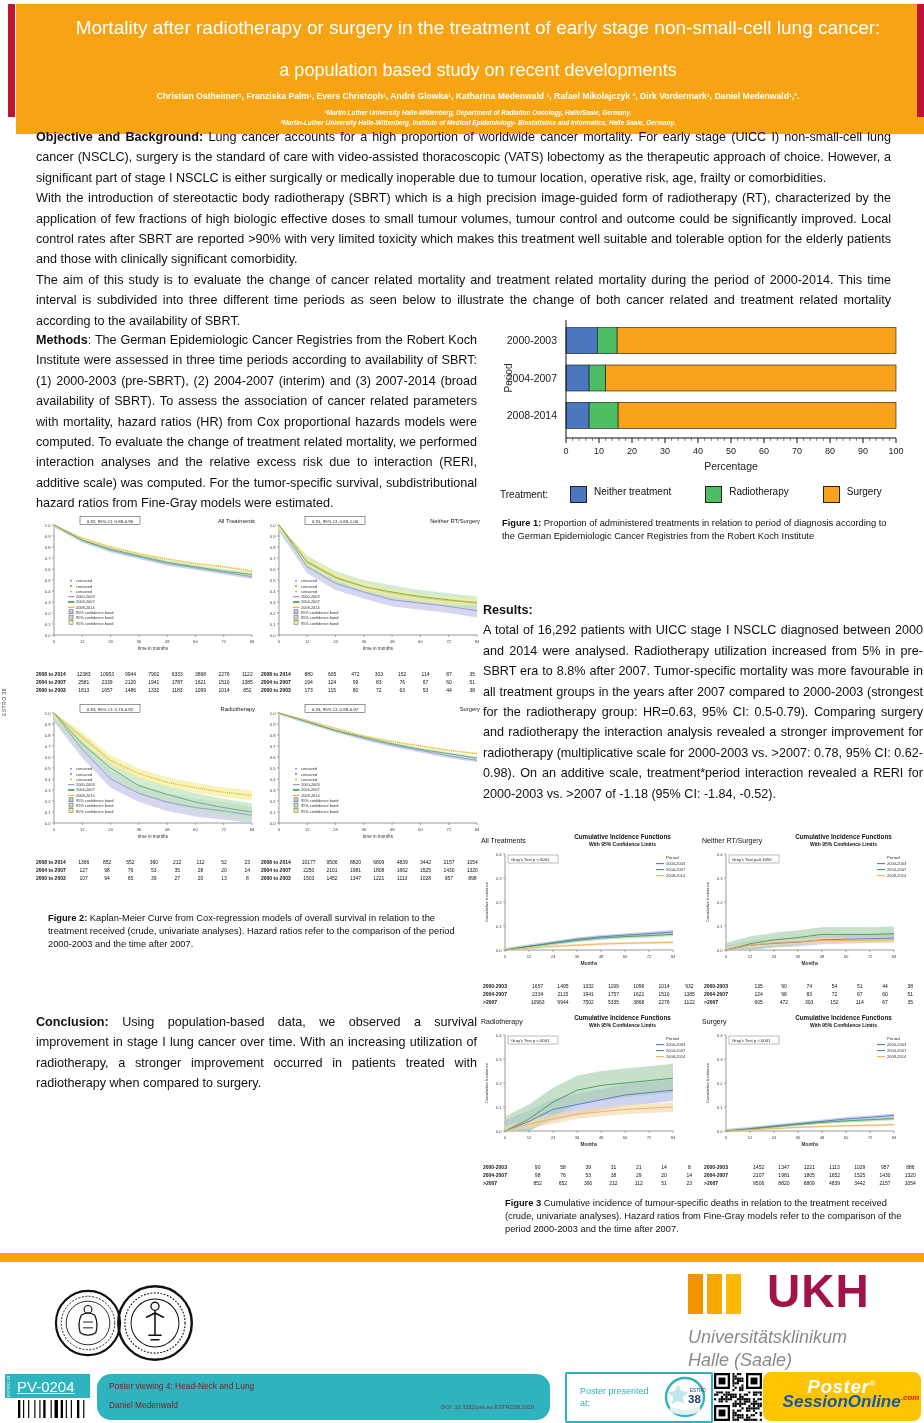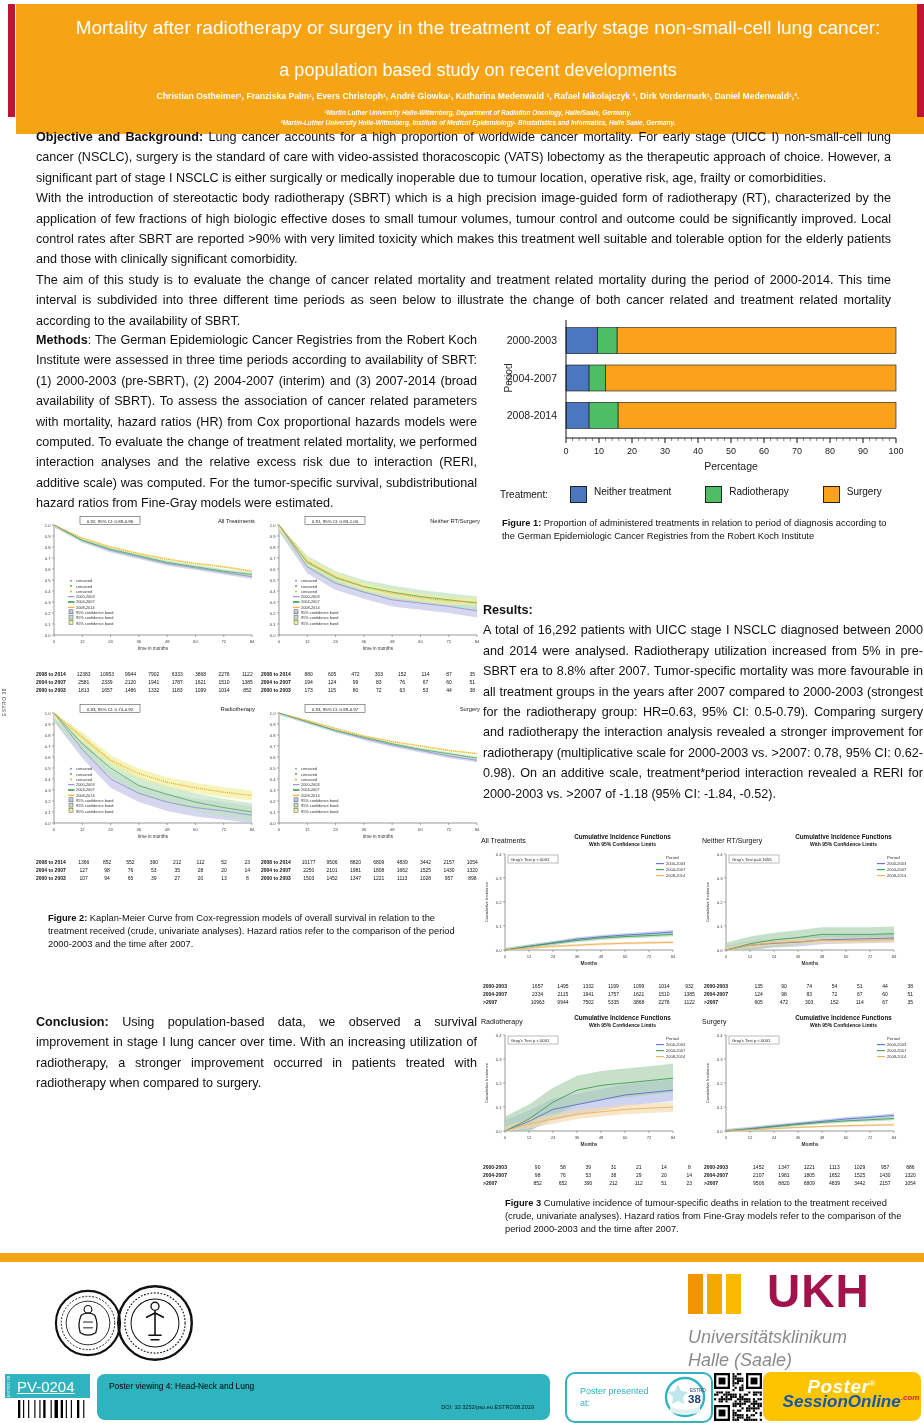--- a/index.html
+++ b/index.html
@@ -69,26 +69,26 @@
   .watermark{position:absolute;left:1px;top:688px;font-size:5px;color:#444;
              writing-mode:vertical-rl;transform:rotate(180deg);letter-spacing:0.5px;}
 
   .bottombar{position:absolute;left:0;top:1372px;width:924px;height:51px;background:#fff;}
   .pvbox{position:absolute;left:5px;top:2px;width:85px;height:24px;background:var(--teal,#2fb3be);color:#fff;text-decoration:underline;}
   .pv-estro{position:absolute;left:1px;top:1px;height:22px;font-size:4.4px;color:#e8f7f8;
             writing-mode:vertical-rl;transform:rotate(180deg);}
   .pv-id{font-size:15px;padding:4px 0 0 12px;}
   .barcode{position:absolute;left:16px;top:27px;width:72px;height:20px;}
   .mainbar{position:absolute;left:97px;top:2px;width:453px;height:46px;background:var(--teal,#2fb3be);
-           border-radius:8px;color:#000000;}
+           border-radius:14px;color:#7f1d1d;}
   .session{font-size:8.4px;padding:7px 0 0 12px;}
   .presenter{font-size:8.4px;padding:9px 0 0 12px;}
   .doi{position:absolute;right:16px;bottom:10px;font-size:5.6px;opacity:0.85;}
   .presentedbox{position:absolute;left:565px;top:0;width:144px;height:47px;background:#fff;
-                border:2.5px solid var(--teal,#2fb3be);border-radius:10px;}
+                border:2.5px solid var(--teal,#2fb3be);border-radius:2px;}
   .presented-text{color:var(--teal,#2fb3be);font-size:9px;line-height:1.35;padding:11px 0 0 13px;width:72px;}
   .badge{position:absolute;right:5px;top:2px;width:42px;height:42px;}
   .qr{position:absolute;left:714px;top:1px;width:48px;height:48px;}
   .brandbox{position:absolute;left:763px;top:0;width:158px;height:49px;background:var(--brand-yellow,#ffc400);
             border-radius:8px;text-align:center;overflow:hidden;}
   .brand1{font-size:19px;font-weight:bold;font-style:italic;color:#fff;margin-top:6px;line-height:0.9;
           letter-spacing:0.5px;margin-right:34px;padding-left:33px;}
   .brand1 sup{font-size:8px;}
   .brand2{font-size:17px;font-weight:bold;font-style:italic;color:#1558a8;line-height:0.8;margin-left:18px;}
   .brand2 .dotcom{color:#d92121;font-size:8px;vertical-align:super;}
@@ -995,20 +995,21 @@
           <rect x="34.6" y="1" width="1.15" height="18" fill="#000"></rect>
           <rect x="38.5" y="1" width="3.4499999999999997" height="18" fill="#000"></rect>
           <rect x="44.7" y="1" width="2.3" height="18" fill="#000"></rect>
           <rect x="49.75000000000001" y="1" width="1.15" height="18" fill="#000"></rect>
           <rect x="54.800000000000004" y="1" width="1.15" height="18" fill="#000"></rect>
           <rect x="61" y="1" width="2.3" height="18" fill="#000"></rect>
           <rect x="67.2" y="1" width="1.15" height="18" fill="#000"></rect>
         </svg></div>
     <div class="mainbar">
       <div class="session">Poster viewing 4: Head-Neck and Lung</div>
+      <div class="presenter">Daniel Medenwald</div>
       <div class="doi">DOI: 10.3252/pso.eu.ESTRO38.2019</div>
     </div>
     <div class="presentedbox">
       <div class="presented-text">Poster presented at:</div>
       <svg class="badge" viewBox="0 0 42 42">
         <circle cx="21" cy="21" r="19" fill="#ffffff" stroke="#2fb3be" stroke-width="2.4"></circle>
         <path d="M14,8 l3,7 7,1 -5,5 1,7 -6,-3 -6,3 1,-7 -5,-5 7,-1 z" fill="#bfe6ea"></path>
         <path d="M6,30 q15,8 30,0 v6 q-15,6 -30,0 z" fill="#dff1f3"></path>
         <text x="26" y="16" font-size="4.6" fill="#1b3e78" font-family="Liberation Sans, sans-serif">ESTRO</text>
         <text x="24" y="27" font-size="11.5" font-weight="bold" fill="#1b3e78" font-family="Liberation Sans, sans-serif">38</text>

